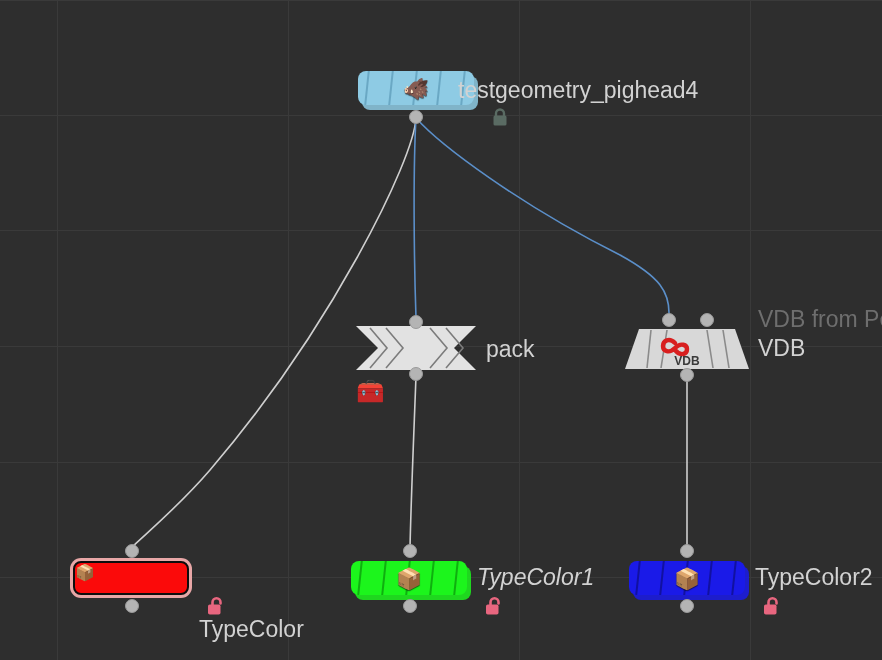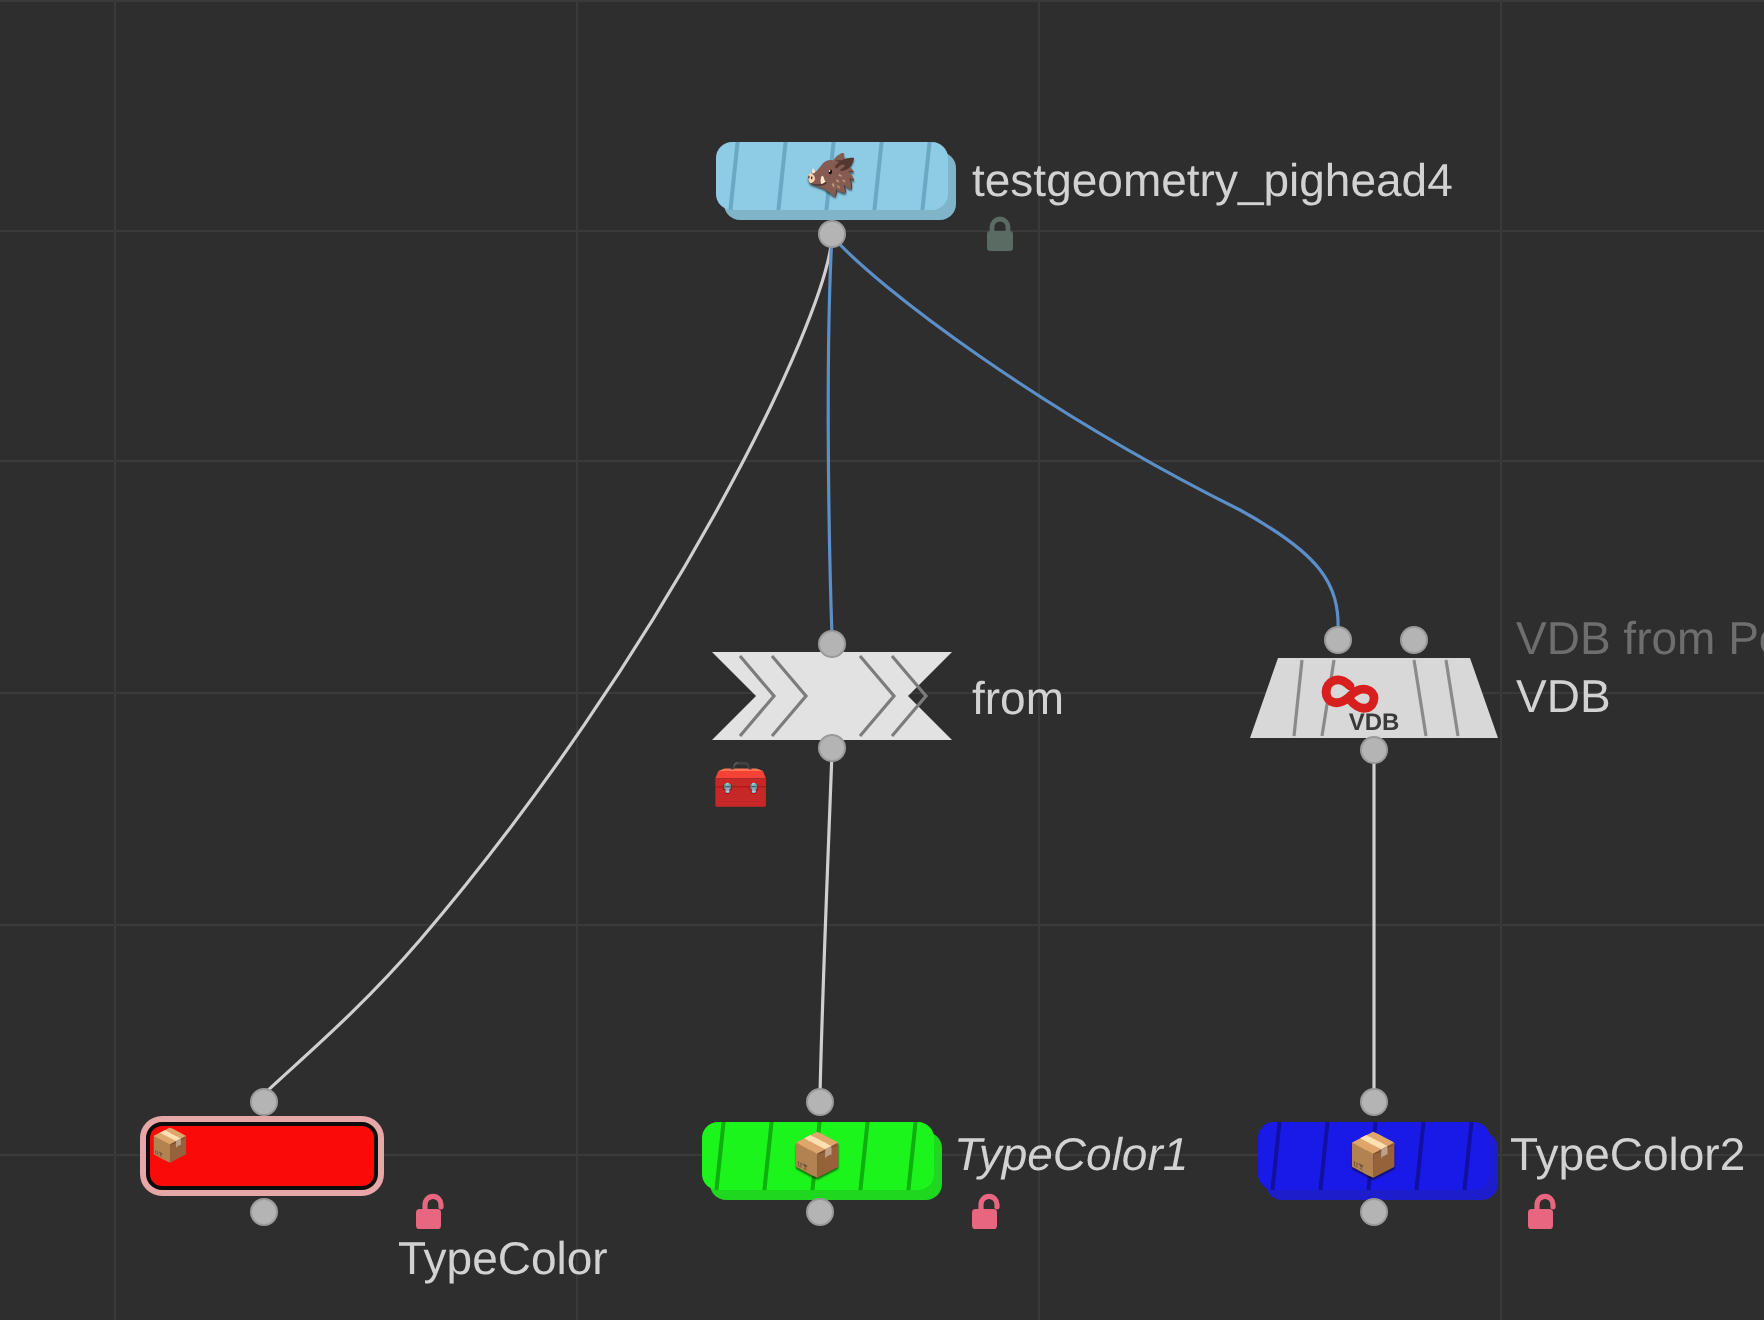--- a/index.html
+++ b/index.html
@@ -128,35 +128,35 @@
       <div class="boxnode" style="left: 358px; top: 71px; background: rgb(142, 203, 228);">
         <div class="stripes">
           <i style="left: 8px; background: rgb(106, 168, 196);"></i>
           <i style="left: 32px; background: rgb(106, 168, 196);"></i>
           <i style="left: 56px; background: rgb(106, 168, 196);"></i>
           <i style="left: 80px; background: rgb(106, 168, 196);"></i>
           <i style="left: 104px; background: rgb(106, 168, 196);"></i>
         </div>
         <span class="glyph">🐗</span>
       </div>
-      <div class="nodelabel" style="left: 486px; top: 79px;">testgeometry_pighead4</div>
+      <div class="nodelabel" style="left: 458px; top: 79px;">testgeometry_pighead4</div>
       <div class="lock" style="left: 491px; top: 107px;"><svg width="18" height="20" viewBox="0 0 18 20">
           <path d="M5 9 V6.5 a4 4 0 0 1 8 0 V9" fill="none" stroke="#5a6b63" stroke-width="2.4"></path>
           <rect x="2.5" y="8.5" width="13" height="10" rx="1.6" fill="#5a6b63"></rect>
         </svg></div>
       <div class="packnode" style="left: 356px; top: 322px;"><svg width="120" height="52" viewBox="0 0 120 52">
           <path d="M0,4 L22,26 L0,48 L120,48 L98,26 L120,4 Z" fill="#e2e2e2"></path>
           <g stroke="#7c7c7c" stroke-width="1.6" fill="none">
             <path d="M14,6 L31,26 L14,46"></path>
             <path d="M30,6 L47,26 L30,46"></path>
             <path d="M74,6 L91,26 L74,46"></path>
             <path d="M90,6 L107,26 L90,46"></path>
           </g>
         </svg><span class="glyph" style="font-size: 23px;">🧰</span></div>
-      <div class="nodelabel" style="left: 486px; top: 338px;">from</div>
+      <div class="nodelabel" style="left: 486px; top: 338px;">pack</div>
       <div class="vdbnode" style="left: 625px; top: 327px;"><svg width="124" height="44" viewBox="0 0 124 44">
           <path d="M14,2 L110,2 L124,42 L0,42 Z" fill="#d8d8d8"></path>
           <g stroke="#8a8a8a" stroke-width="1.6">
             <line x1="26" y1="3" x2="22" y2="41"></line>
             <line x1="42" y1="3" x2="36" y2="41"></line>
             <line x1="82" y1="3" x2="88" y2="41"></line>
             <line x1="98" y1="3" x2="104" y2="41"></line>
           </g>
           <g>
             <path d="M50,16 C44,10 38,14 38,19 C38,24 44,27 50,21 C56,15 62,18 62,22 C62,27 56,30 50,23" fill="none" stroke="#d81f1f" stroke-width="4.4" stroke-linecap="round"></path>

